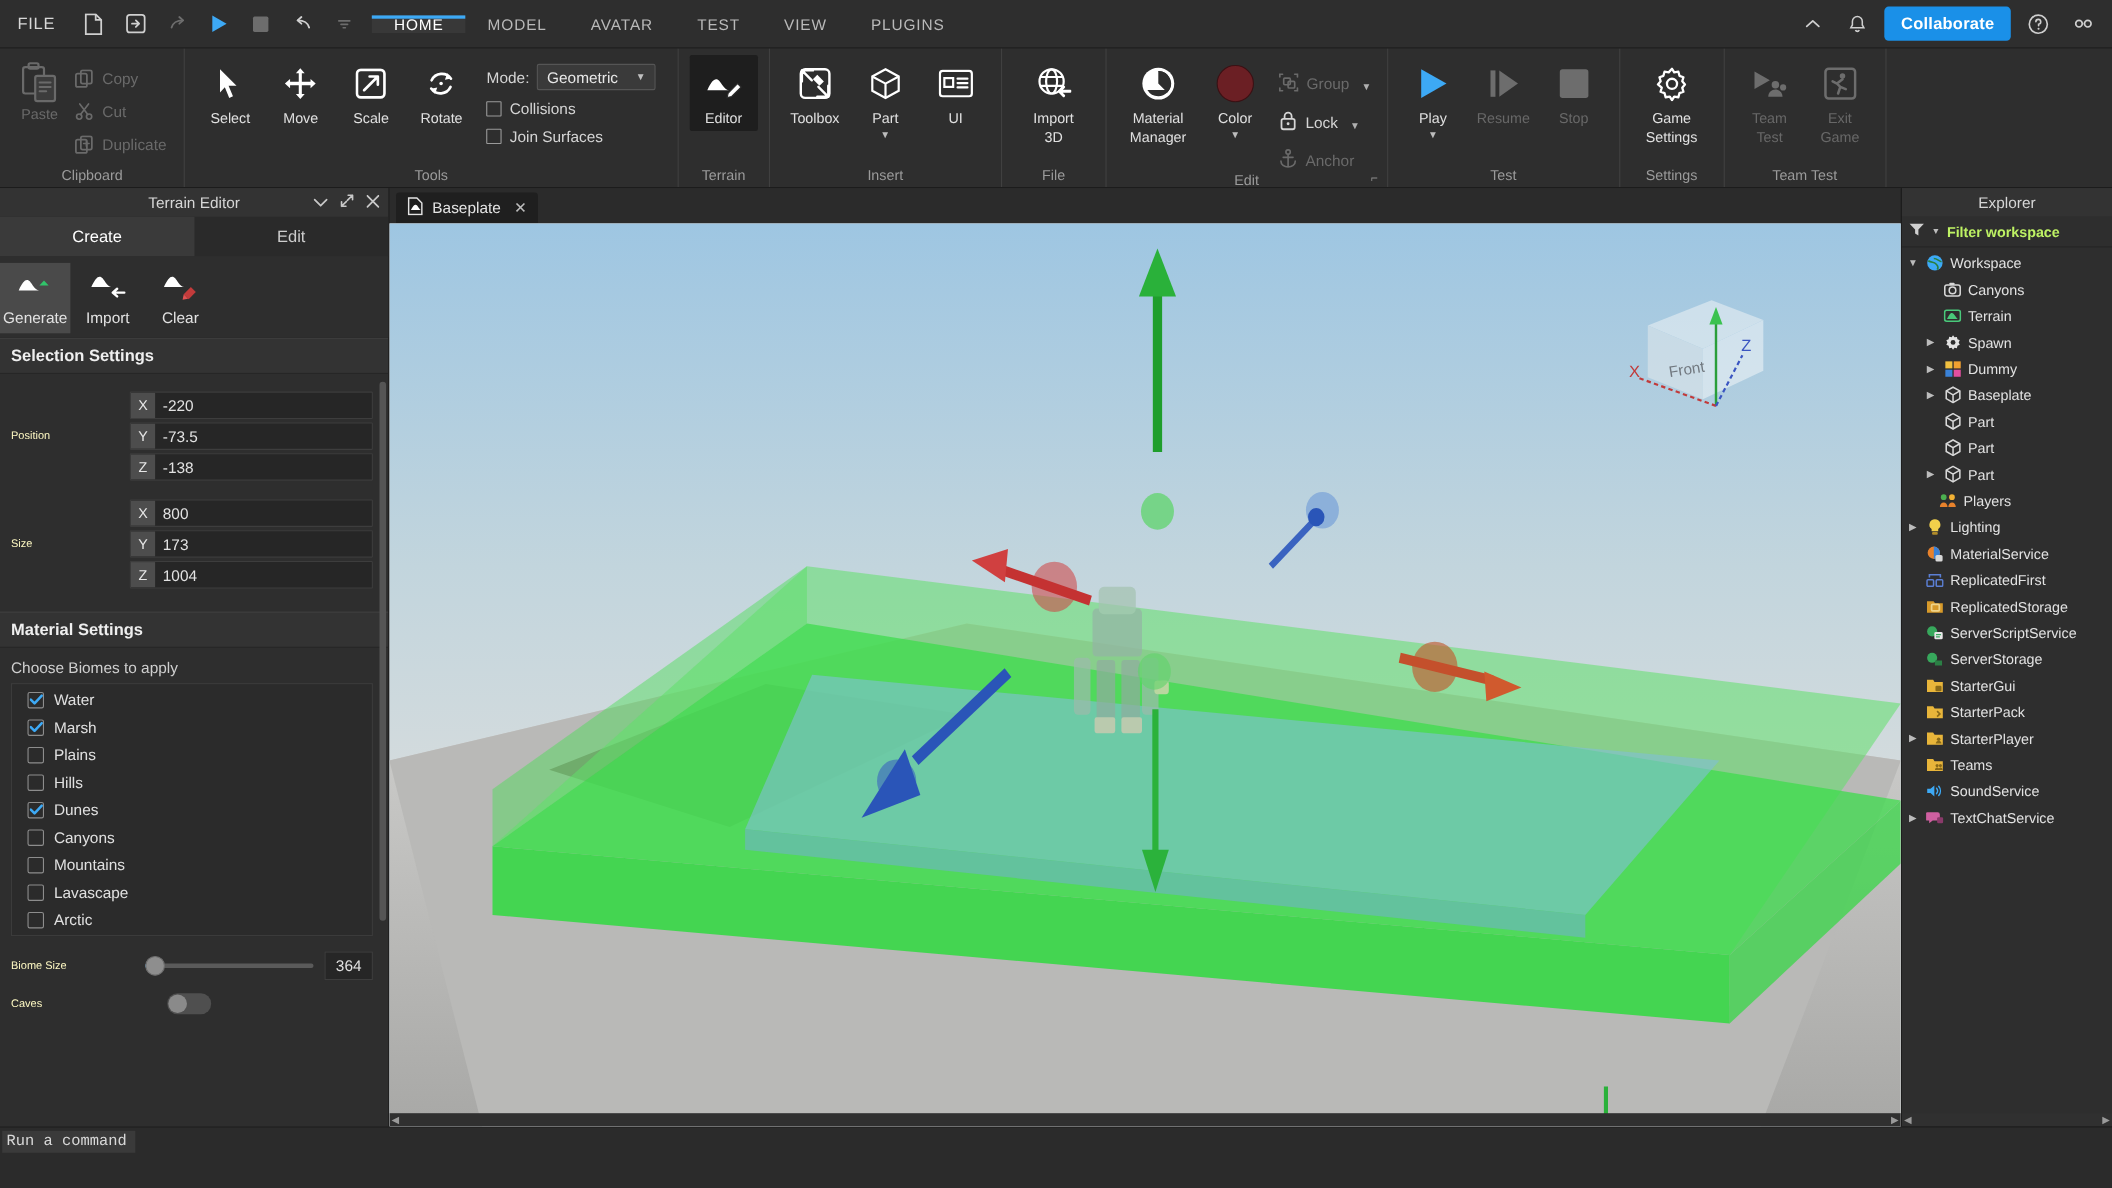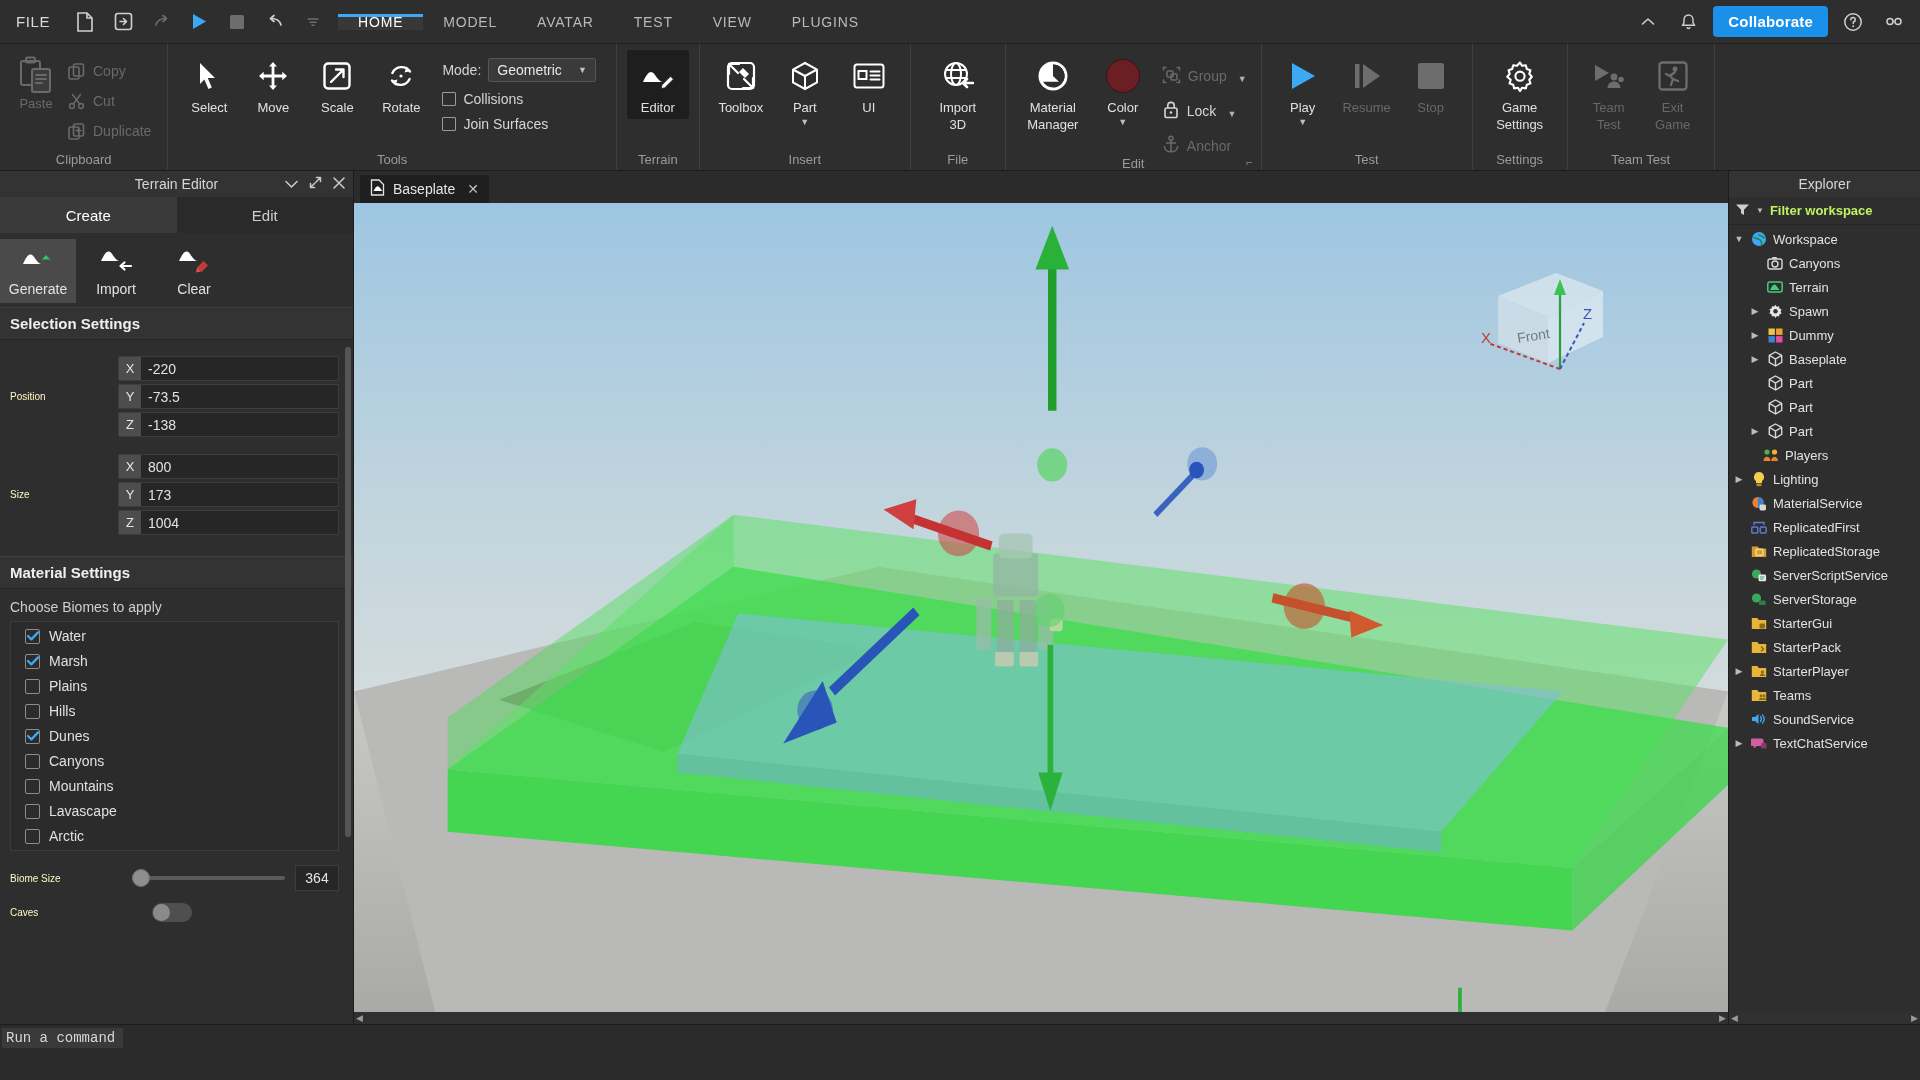--- a/index.html
+++ b/index.html
@@ -118,21 +118,21 @@
   }
   .dock-title .tctrls { position: absolute; right: 8px; display: flex; gap: 11px; color: #c8c8c8; }
   .dock-tabs { display: flex; height: 36px; background: #2e2e2e; }
   .dtab {
     flex: 1; display: flex; align-items: center; justify-content: center; font-size: 15px;
     color: #cdcdcd; background: #2a2a2a;
   }
   .dtab.active { background: #3a3a3a; color: #fff; }
   .dock-actions { display: flex; padding: 6px 0 4px 0; gap: 2px; background: #2e2e2e; }
   .dact {
-    width: 76px; display: flex; flex-direction: column; align-items: center; gap: 5px;
+    width: 64px; display: flex; flex-direction: column; align-items: center; gap: 5px;
     padding: 6px 0; font-size: 14px; color: #e2e2e2;
   }
   .dact.active { background: #4a4a4a; }
   .section-head {
     background: #333; border-top: 1px solid #3f3f3f; border-bottom: 1px solid #262626;
     padding: 7px 10px; font-size: 15px; font-weight: bold; color: #efefef;
   }
   .dock-scroll { flex: 1; overflow: hidden; position: relative; }
   .field-row { display: flex; align-items: center; padding: 3px 14px 3px 10px; }
   .field-label { width: 108px; font-size: 10px; color: #fef9c3; }

